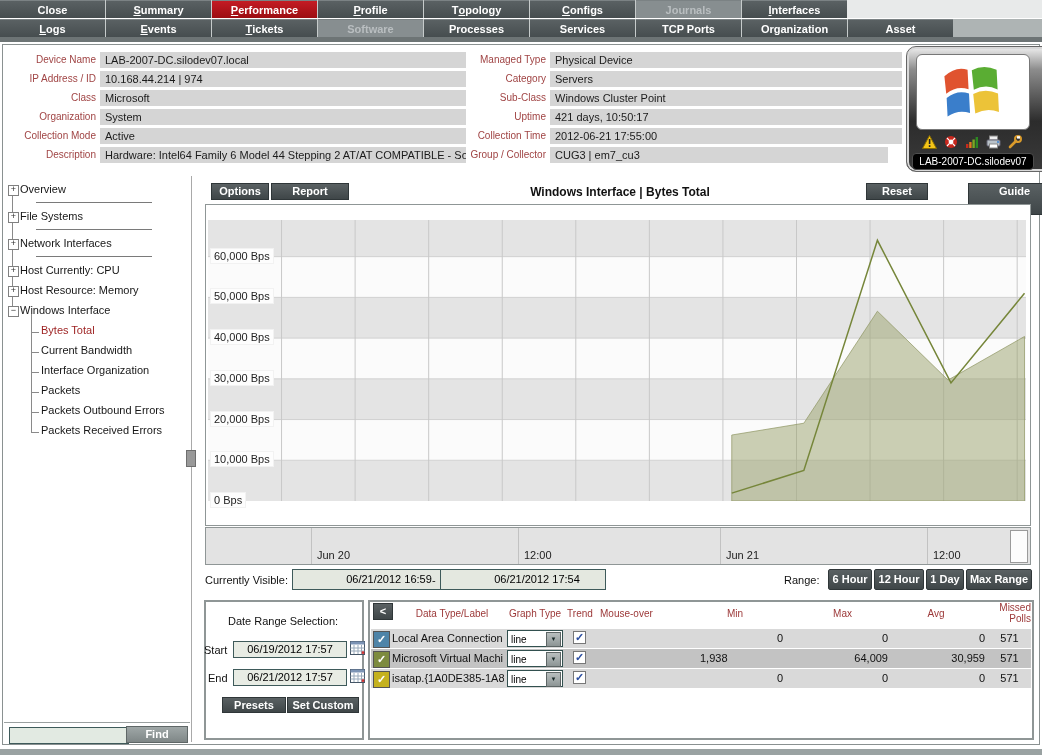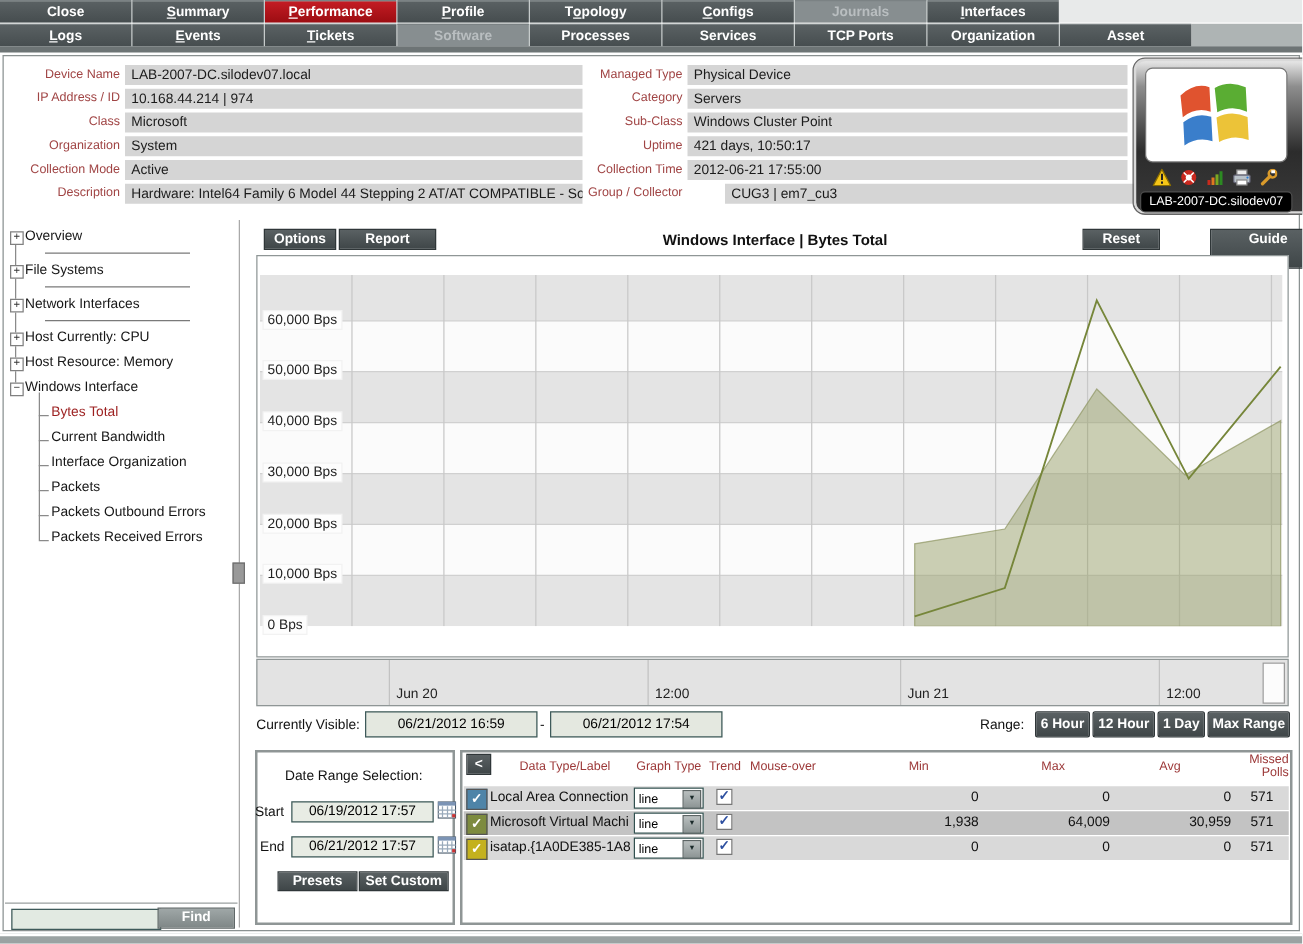--- a/index.html
+++ b/index.html
@@ -68,21 +68,21 @@
   .ychip{position:absolute;background:#fdfdfd;padding:1px 3px;font-size:11px;color:#222;
          white-space:nowrap;box-shadow:0 0 0 1px #f2f2f2;}
   .timeline{position:absolute;left:205px;top:527px;width:824px;height:36px;background:#e3e3e3;
             border:1px solid #8f9696;}
   .tl-tick{position:absolute;top:0;width:1px;height:36px;background:#c2c2c2;}
   .tl-label{position:absolute;bottom:3px;font-size:11px;color:#222;}
   .tl-thumb{position:absolute;right:2px;top:2px;width:16px;height:31px;background:#fcfcfc;border:1px solid #9a9a9a;cursor:grab;}
 
   .cv-label{position:absolute;font-size:11px;color:#111;}
   .cv-box{position:absolute;height:19px;background:#e4e8e0;border:1px solid #3e5a5a;
-          font-size:11px;text-align:center;line-height:19px;cursor:pointer;}
+          font-size:11px;text-align:center;line-height:19px;cursor:pointer;padding-left:28px;}
   .rngbtn{border-radius:2px;}
 
   
   .dpanel{position:absolute;left:204px;top:600px;width:160px;height:140px;border:2px solid #8f9696;
           background:#fff;box-sizing:border-box;}
   .dlabel{position:absolute;font-size:11px;color:#111;}
   .dinput{position:absolute;width:112px;height:15px;background:#e8ece4;border:1px solid #3e5a5a;
           font-size:11px;text-align:center;line-height:15px;cursor:text;}
   .calicon{position:absolute;width:15px;height:14px;cursor:pointer;}
 
@@ -155,21 +155,21 @@
       <div class="ivalue" style="left:550px;top:52px;width:352px;">Physical Device</div>
       <div class="ilabel" style="left:468px;top:71px;width:78px;">Category</div>
       <div class="ivalue" style="left:550px;top:71px;width:352px;">Servers</div>
       <div class="ilabel" style="left:468px;top:90px;width:78px;">Sub-Class</div>
       <div class="ivalue" style="left:550px;top:90px;width:352px;">Windows Cluster Point</div>
       <div class="ilabel" style="left:468px;top:109px;width:78px;">Uptime</div>
       <div class="ivalue" style="left:550px;top:109px;width:352px;">421 days, 10:50:17</div>
       <div class="ilabel" style="left:468px;top:128px;width:78px;">Collection Time</div>
       <div class="ivalue" style="left:550px;top:128px;width:352px;">2012-06-21 17:55:00</div>
       <div class="ilabel" style="left:468px;top:147px;width:78px;">Group / Collector</div>
-      <div class="ivalue" style="left:550px;top:147px;width:338px;margin-left:30px;">CUG3 | em7_cu3</div>
+      <div class="ivalue" style="left:550px;top:147px;width:338px;">CUG3 | em7_cu3</div>
     </div>
 
   <div class="badge">
     <div class="badge-screen">
       <svg width="66" height="58" viewBox="0 0 64 56">
         <g transform="rotate(-6 32 28)">
           <path d="M6 10 Q18 1 29 6 L28 25 Q17 20 6 27 Z" fill="#e0532f"></path>
           <path d="M33 7 Q45 2 57 9 L56 28 Q45 21 33 26 Z" fill="#5aad33"></path>
           <path d="M6 31 Q17 24 28 29 L27 48 Q16 43 5 49 Z" fill="#3a7ecb"></path>
           <path d="M32 30 Q44 25 56 32 L55 50 Q44 44 32 49 Z" fill="#ecc338"></path>
@@ -347,21 +347,21 @@
   <div class="checkbox on" style="left:573px;top:631px;"></div>
   <div class="cell" style="left:700px;top:632px;width:83px;text-align:right;">0</div>
   <div class="cell" style="left:800px;top:632px;width:88px;text-align:right;">0</div>
   <div class="cell" style="left:898px;top:632px;width:87px;text-align:right;">0</div>
   <div class="cell" style="left:988px;top:632px;width:43px;text-align:center;">571</div>
 
   <div class="swatch" style="left: 373px; top: 651px; background: rgb(125, 139, 63);"></div>
   <div class="cell" style="left:392px;top:652px;width:112px;">Microsoft Virtual Machi</div>
   <div class="sel-box" style="left:507px;top:650px;"><span>line</span><span class="ddb"></span></div>
   <div class="checkbox on" style="left:573px;top:651px;"></div>
-  <div class="cell" style="left:700px;top:652px;width:83px;text-align:right;">1,938</div>
+  <div class="cell" style="left:700px;top:652px;width:83px;">1,938</div>
   <div class="cell" style="left:800px;top:652px;width:88px;text-align:right;">64,009</div>
   <div class="cell" style="left:898px;top:652px;width:87px;text-align:right;">30,959</div>
   <div class="cell" style="left:988px;top:652px;width:43px;text-align:center;">571</div>
 
   <div class="swatch" style="left: 373px; top: 671px; background: rgb(196, 177, 30);"></div>
   <div class="cell" style="left:392px;top:672px;width:112px;">isatap.{1A0DE385-1A8</div>
   <div class="sel-box" style="left:507px;top:670px;"><span>line</span><span class="ddb"></span></div>
   <div class="checkbox on" style="left:573px;top:671px;"></div>
   <div class="cell" style="left:700px;top:672px;width:83px;text-align:right;">0</div>
   <div class="cell" style="left:800px;top:672px;width:88px;text-align:right;">0</div>

